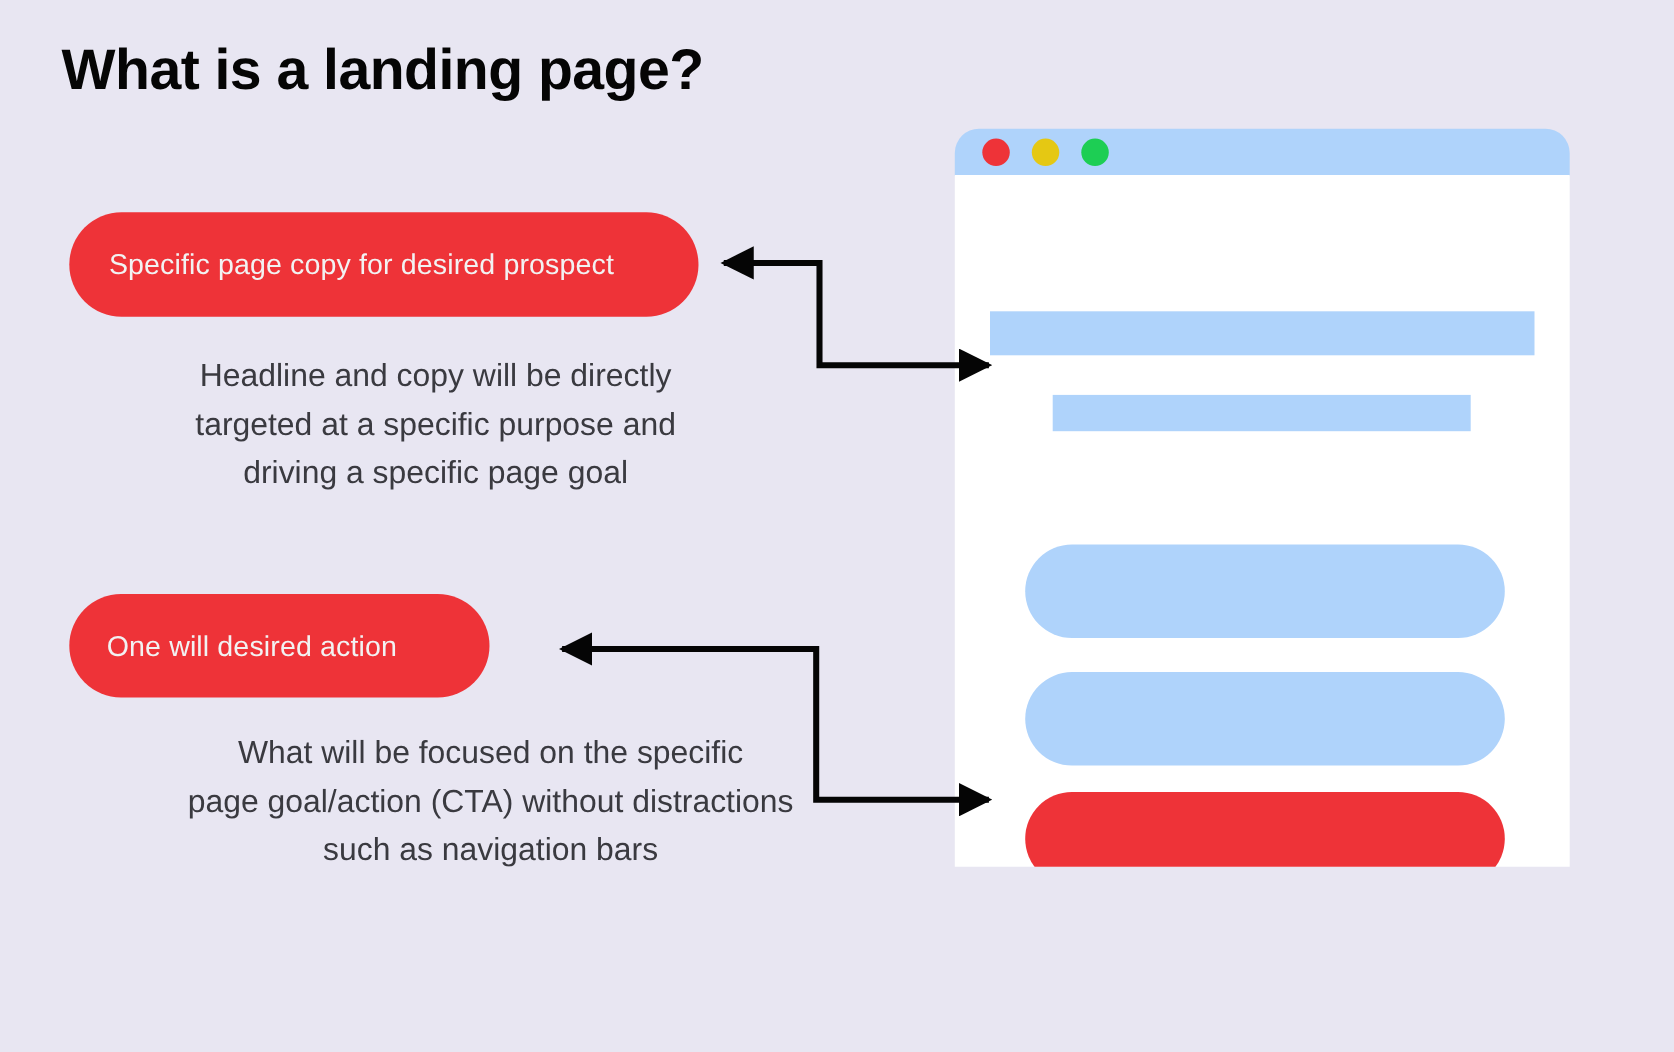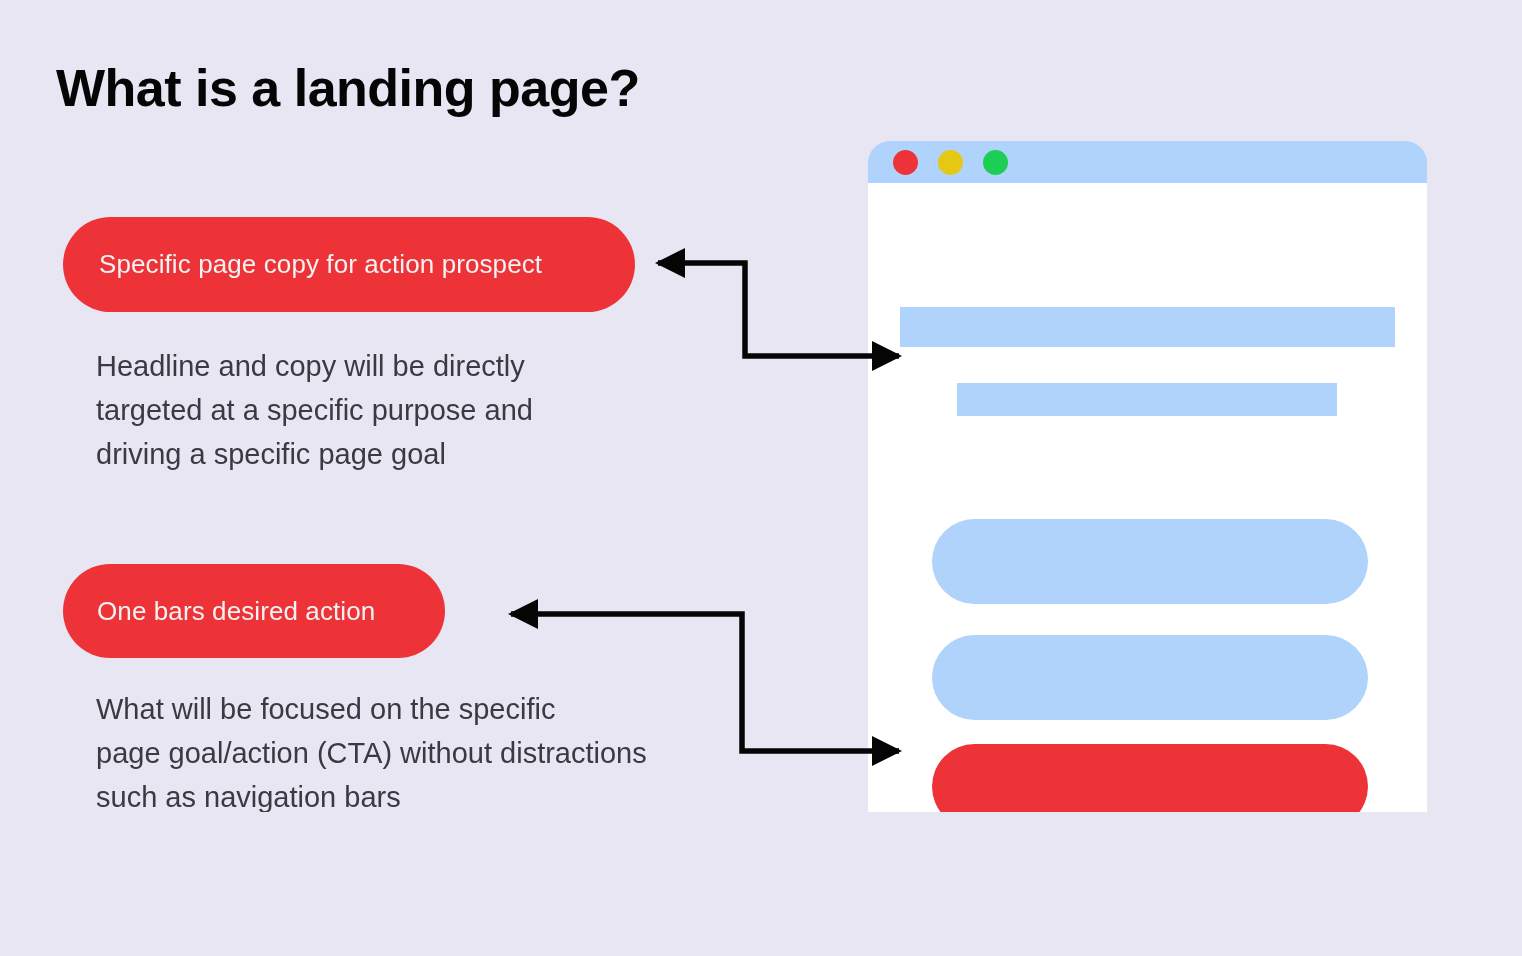--- a/index.html
+++ b/index.html
@@ -13,21 +13,20 @@
     background: #e8e6f2;
     font-family: "Liberation Sans", sans-serif;
     overflow: hidden;
     position: relative;
   }
   #stage {
     position: relative;
     width: 1522px;
     height: 788px;
     overflow: hidden;
-    margin-top: 24px;
   }
 
   
   .page-title {
     position: absolute;
     left: 56px;
     top: 36px;
     font-size: 52px;
     font-weight: 700;
     letter-spacing: -0.5px;
@@ -66,20 +65,21 @@
   }
 
   
   .body-copy {
     position: absolute;
     color: #3a3a40;
     font-size: 29px;
     line-height: 44px;
     font-weight: 400;
     white-space: pre-line;
+    text-align: center;
   }
   #copy-1 { left: 96px; top: 320px; width: 600px; }
   #copy-2 { left: 96px; top: 663px; width: 700px; }
 
   
   #connectors {
     position: absolute;
     left: 0;
     top: 0;
     width: 1522px;
@@ -137,28 +137,28 @@
   .block.pill { border-radius: 999px; }
 </style>
 </head>
 <body>
 
 <div id="stage">
 
   <div class="page-title">What is a landing page?</div>
 
   <div class="callout-pill" id="pill-1">
-    <span>Specific page copy for action prospect</span>
+    <span>Specific page copy for desired prospect</span>
   </div>
   <div class="body-copy" id="copy-1">Headline and copy will be directly
 targeted at a specific purpose and
 driving a specific page goal</div>
 
   <div class="callout-pill" id="pill-2">
-    <span>One bars desired action</span>
+    <span>One will desired action</span>
   </div>
   <div class="body-copy" id="copy-2">What will be focused on the specific
 page goal/action (CTA) without distractions
 such as navigation bars</div>
 
   <div id="browser-window">
     <div class="browser-titlebar">
       <span class="dot dot-red"></span>
       <span class="dot dot-yellow"></span>
       <span class="dot dot-green"></span>

